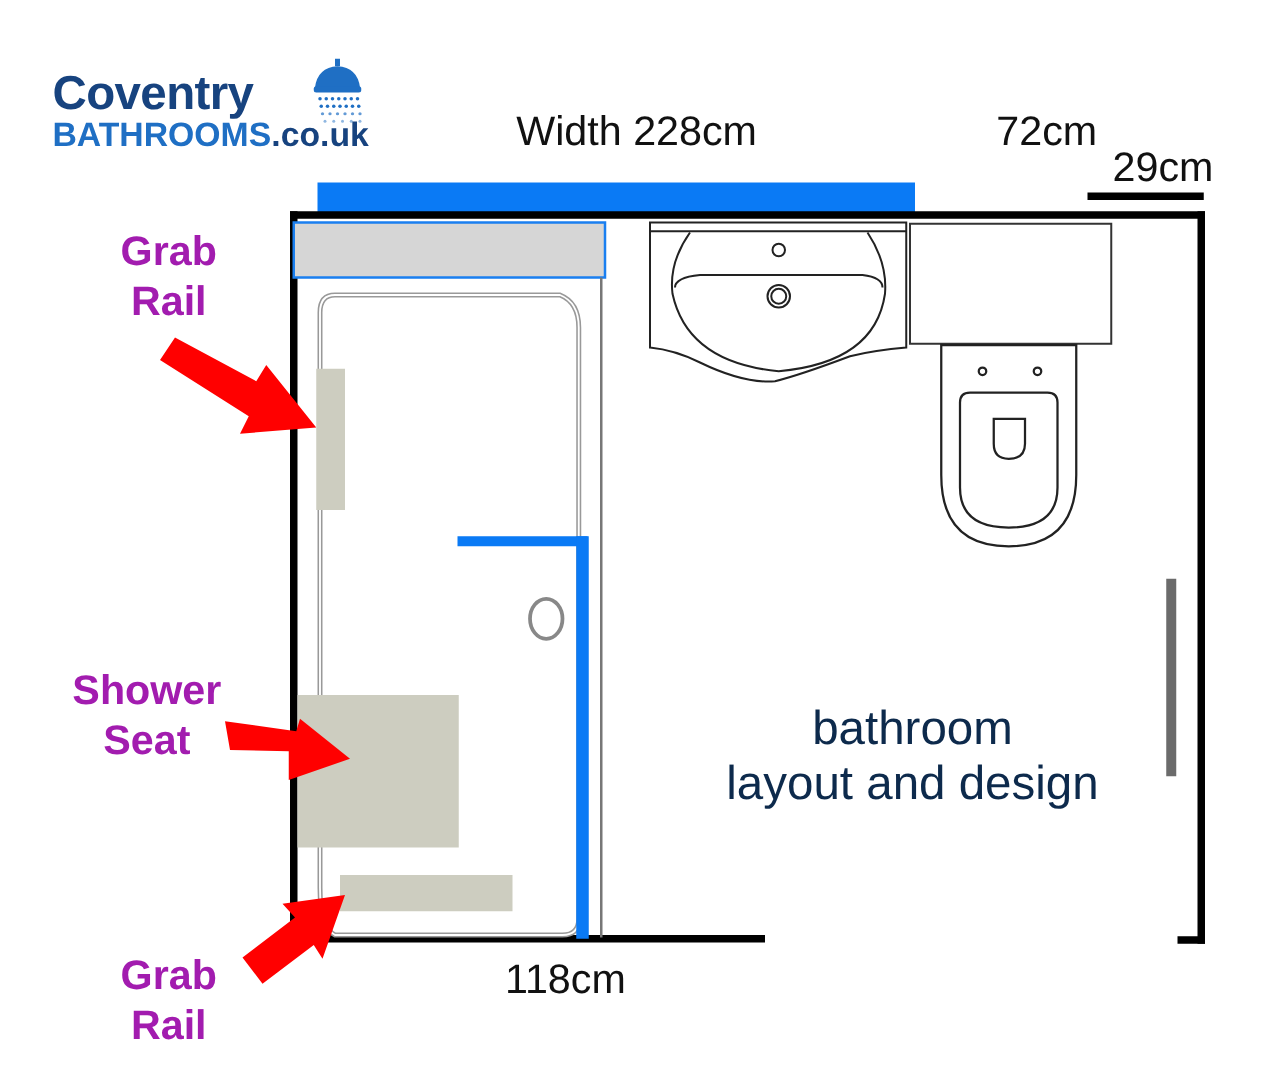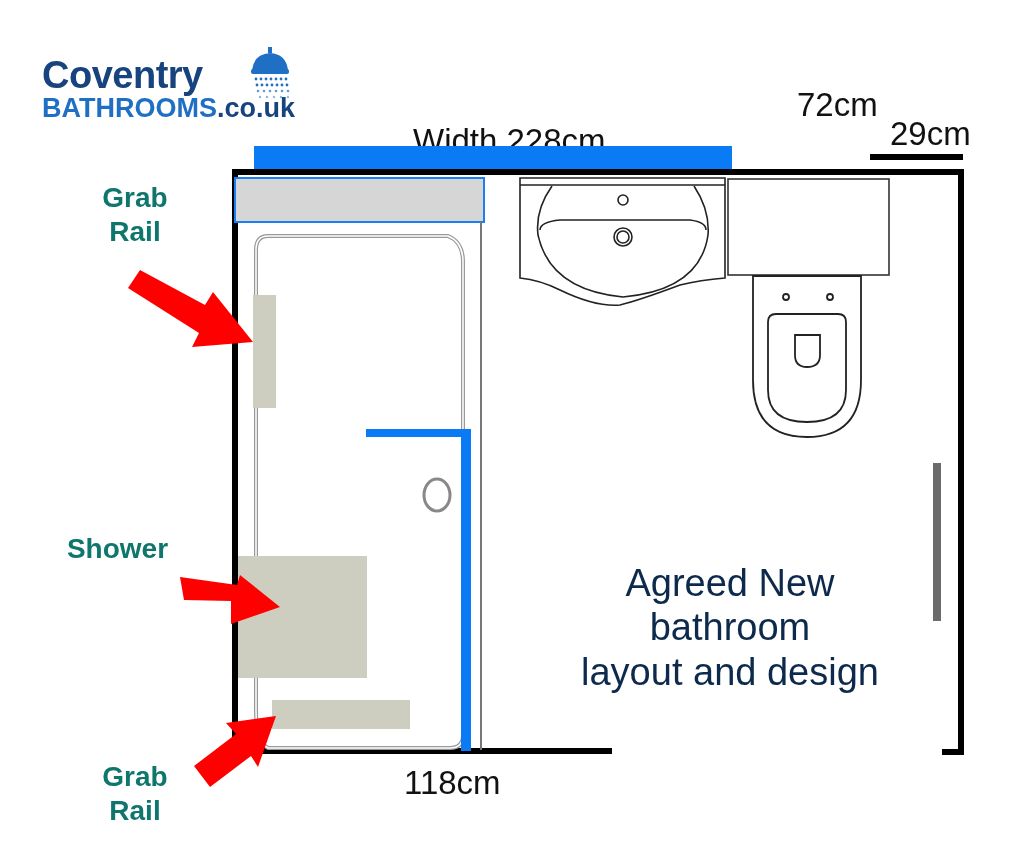--- a/index.html
+++ b/index.html
@@ -2,41 +2,42 @@
 <html><head>
 <meta charset="utf-8">
 <style>
   html, body { margin:0; padding:0; background:#ffffff; }
   body { width:1024px; height:864px; position:relative; overflow:hidden; font-family:"Liberation Sans", sans-serif; }
   .abs { position:absolute; }
   .logo-top { left:42px; top:56px; font-size:38px; font-weight:bold; color:#17437f; letter-spacing:-0.5px; line-height:1; }
   .logo-bottom { left:42px; top:95px; font-size:27px; font-weight:bold; color:#1f6fc4; line-height:1; }
   .logo-bottom .dom { color:#17437f; }
   .dim { font-size:33px; color:#111; line-height:1; }
-  .label { font-size:28px; font-weight:bold; color:#0f766e; text-align:center; line-height:1.22; font-family:"Liberation Sans", sans-serif; }
+  .label { font-size:33px; font-weight:bold; color:#a21caf; text-align:center; line-height:1.22; font-family:"Liberation Sans", sans-serif; }
   .caption { font-size:38px; color:#0d2a4c; text-align:center; line-height:1.17; }
   svg { position:absolute; left:0; top:0; }
 </style>
 </head>
 <body>
 
 <div class="abs logo-top">Coventry</div>
 <div class="abs logo-bottom"><span>BATHROOMS</span><span class="dom">.co.uk</span></div>
 
-<div class="abs dim" style="left:413px; top:88px;margin-top:36px;">Width 228cm</div>
+<div class="abs dim" style="left:413px; top:88px;">Width 228cm</div>
 <div class="abs dim" style="left:797px; top:88px;">72cm</div>
 <div class="abs dim" style="left:890px; top:117px;">29cm</div>
 <div class="abs dim" style="left:388px; top:766px;margin-left:16px;">118cm</div>
 
 <div class="abs label" style="left:60px; top:181px; width:150px;">
   <div>Grab</div>
   <div>Rail</div>
 </div>
 <div class="abs label" style="left:30px; top:532px; width:175px;">
   <div>Shower</div>
+  <div>Seat</div>
 </div>
 <div class="abs label" style="left:60px; top:760px; width:150px;">
   <div>Grab</div>
   <div>Rail</div>
 </div>
 
 <svg width="1024" height="864" viewBox="0 0 1024 864">
 
   <g>
     <rect x="268" y="47" width="4" height="6" fill="#1f6fc4"></rect>
@@ -126,16 +127,15 @@
     <circle cx="786" cy="297" r="3"></circle>
     <circle cx="830" cy="297" r="3"></circle>
     <path d="M776 314 L838 314 Q846 314 846 322 L846 390 Q846 422 807 422 Q768 422 768 390 L768 322 Q768 314 776 314 Z"></path>
     <path d="M795 335 L820 335 L820 355 Q820 367 807 367 Q795 367 795 355 Z"></path>
   </g>
 
   <rect x="933" y="463" width="8" height="158" fill="#6b6b6b"></rect>
 </svg>
 
 <div class="abs caption" style="left:520px; top:561px; width:420px;">
-  <div>Agreed New</div>
   <div>bathroom</div>
   <div>layout and design</div>
 </div>
 
 </body></html>

